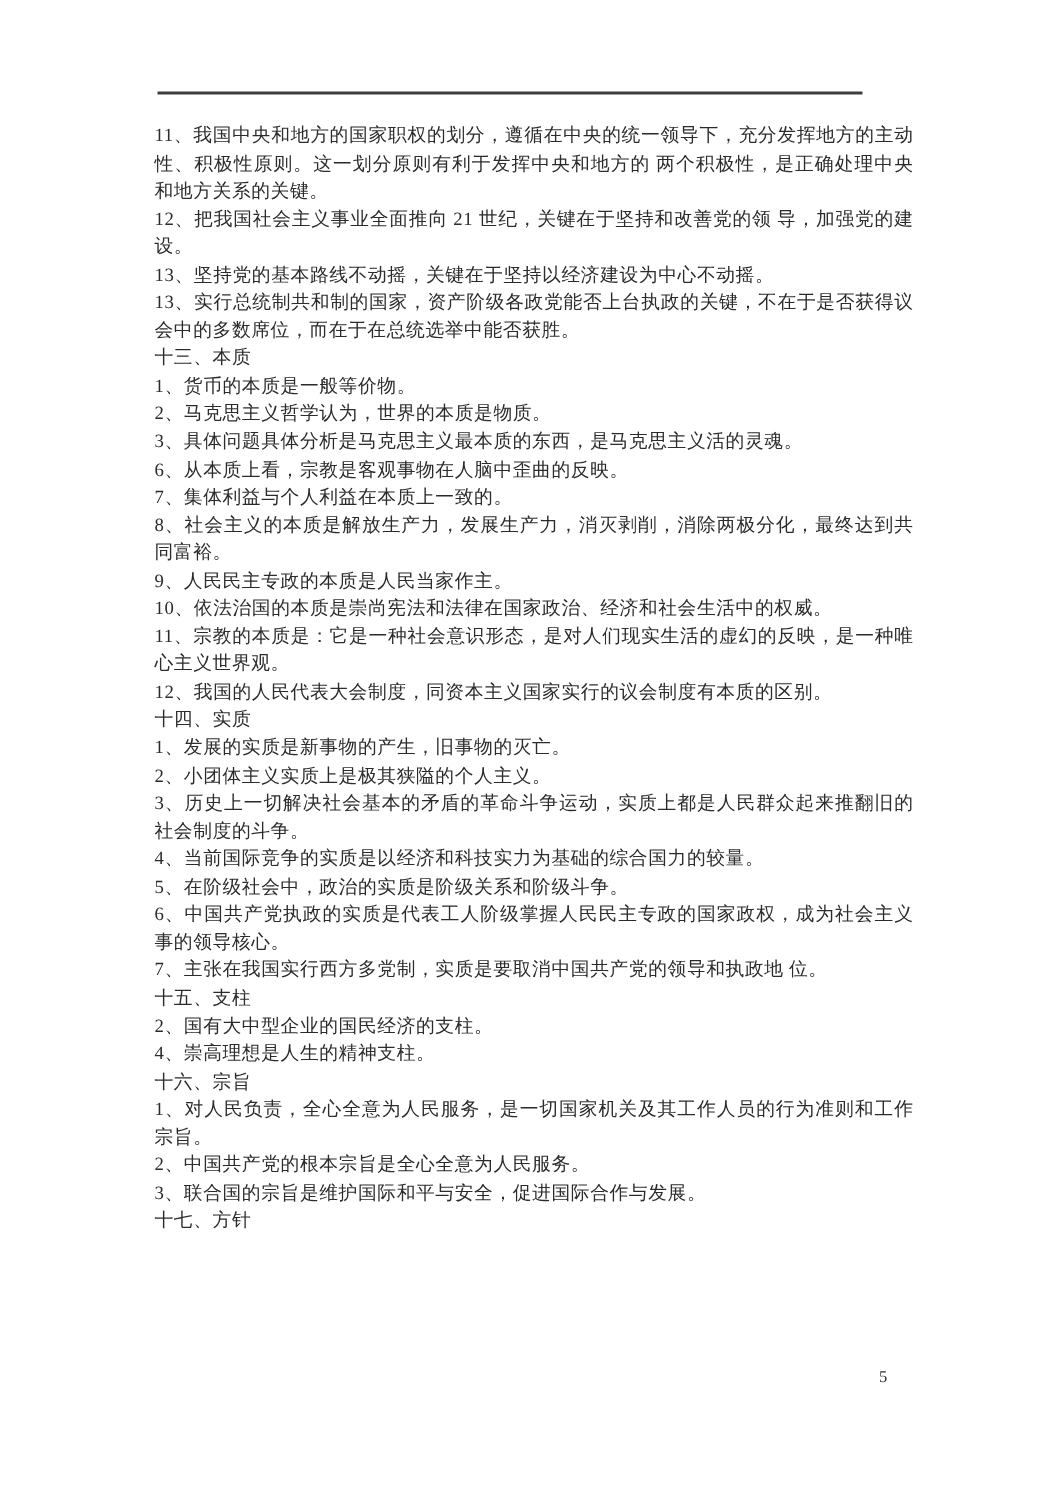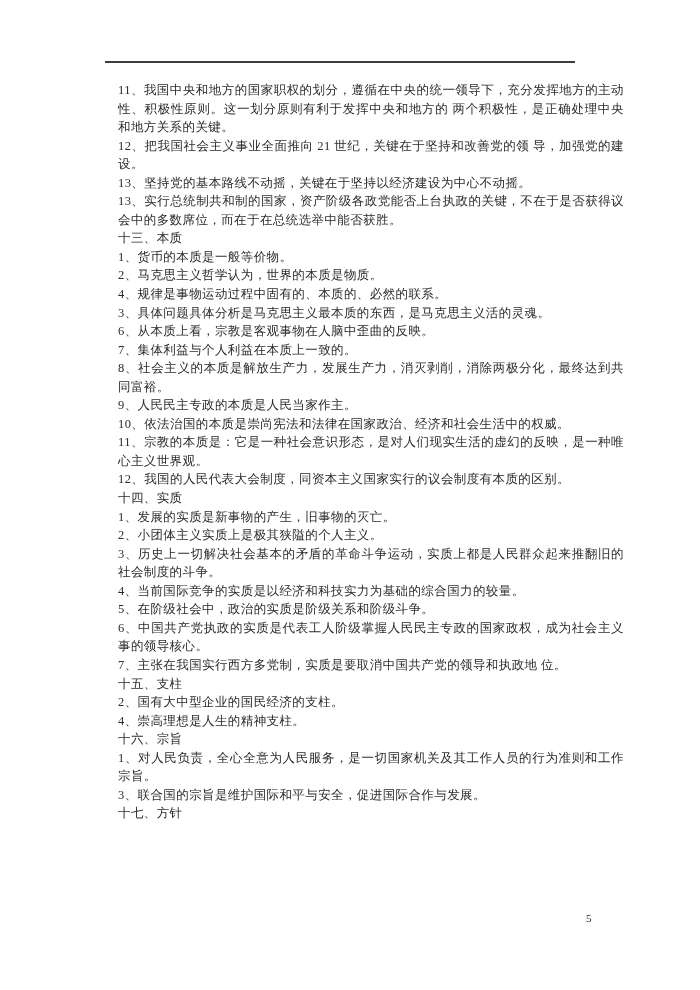--- a/index.html
+++ b/index.html
@@ -32,21 +32,20 @@
   .content {
     position: absolute;
     left: 103px;
     top: 81px;
     width: 506px;
     color: var(--text-color);
     font-size: 12.5px;
     line-height: 18.55px;
     letter-spacing: 0.4px;
     text-align: justify;
-    margin-left: 15px;
   }
   .content p {
     margin: 0;
     padding: 0;
   }
   .page-number {
     position: absolute;
     left: 586px;
     top: 912px;
     font-size: 11px;
@@ -59,21 +58,20 @@
 <div class="page">
   <div class="header-rule"></div>
   <div class="content">
       <p>11、我国中央和地方的国家职权的划分，遵循在中央的统一领导下，充分发挥地方的主动性、积极性原则。这一划分原则有利于发挥中央和地方的 两个积极性，是正确处理中央和地方关系的关键。</p>
       <p>12、把我国社会主义事业全面推向 21 世纪，关键在于坚持和改善党的领 导，加强党的建设。</p>
       <p>13、坚持党的基本路线不动摇，关键在于坚持以经济建设为中心不动摇。</p>
       <p>13、实行总统制共和制的国家，资产阶级各政党能否上台执政的关键，不在于是否获得议会中的多数席位，而在于在总统选举中能否获胜。</p>
       <p>十三、本质</p>
       <p>1、货币的本质是一般等价物。</p>
       <p>2、马克思主义哲学认为，世界的本质是物质。</p>
-      <p>4、规律是事物运动过程中固有的、本质的、必然的联系。</p>
       <p>3、具体问题具体分析是马克思主义最本质的东西，是马克思主义活的灵魂。</p>
       <p>6、从本质上看，宗教是客观事物在人脑中歪曲的反映。</p>
       <p>7、集体利益与个人利益在本质上一致的。</p>
       <p>8、社会主义的本质是解放生产力，发展生产力，消灭剥削，消除两极分化，最终达到共同富裕。</p>
       <p>9、人民民主专政的本质是人民当家作主。</p>
       <p>10、依法治国的本质是崇尚宪法和法律在国家政治、经济和社会生活中的权威。</p>
       <p>11、宗教的本质是：它是一种社会意识形态，是对人们现实生活的虚幻的反映，是一种唯心主义世界观。</p>
       <p>12、我国的人民代表大会制度，同资本主义国家实行的议会制度有本质的区别。</p>
       <p>十四、实质</p>
       <p>1、发展的实质是新事物的产生，旧事物的灭亡。</p>
@@ -81,17 +79,18 @@
       <p>3、历史上一切解决社会基本的矛盾的革命斗争运动，实质上都是人民群众起来推翻旧的社会制度的斗争。</p>
       <p>4、当前国际竞争的实质是以经济和科技实力为基础的综合国力的较量。</p>
       <p>5、在阶级社会中，政治的实质是阶级关系和阶级斗争。</p>
       <p>6、中国共产党执政的实质是代表工人阶级掌握人民民主专政的国家政权，成为社会主义事的领导核心。</p>
       <p>7、主张在我国实行西方多党制，实质是要取消中国共产党的领导和执政地 位。</p>
       <p>十五、支柱</p>
       <p>2、国有大中型企业的国民经济的支柱。</p>
       <p>4、崇高理想是人生的精神支柱。</p>
       <p>十六、宗旨</p>
       <p>1、对人民负责，全心全意为人民服务，是一切国家机关及其工作人员的行为准则和工作宗旨。</p>
+      <p>2、中国共产党的根本宗旨是全心全意为人民服务。</p>
       <p>3、联合国的宗旨是维护国际和平与安全，促进国际合作与发展。</p>
       <p>十七、方针</p>
     </div>
   <div class="page-number">5</div>
 </div>
 
 </body></html>

